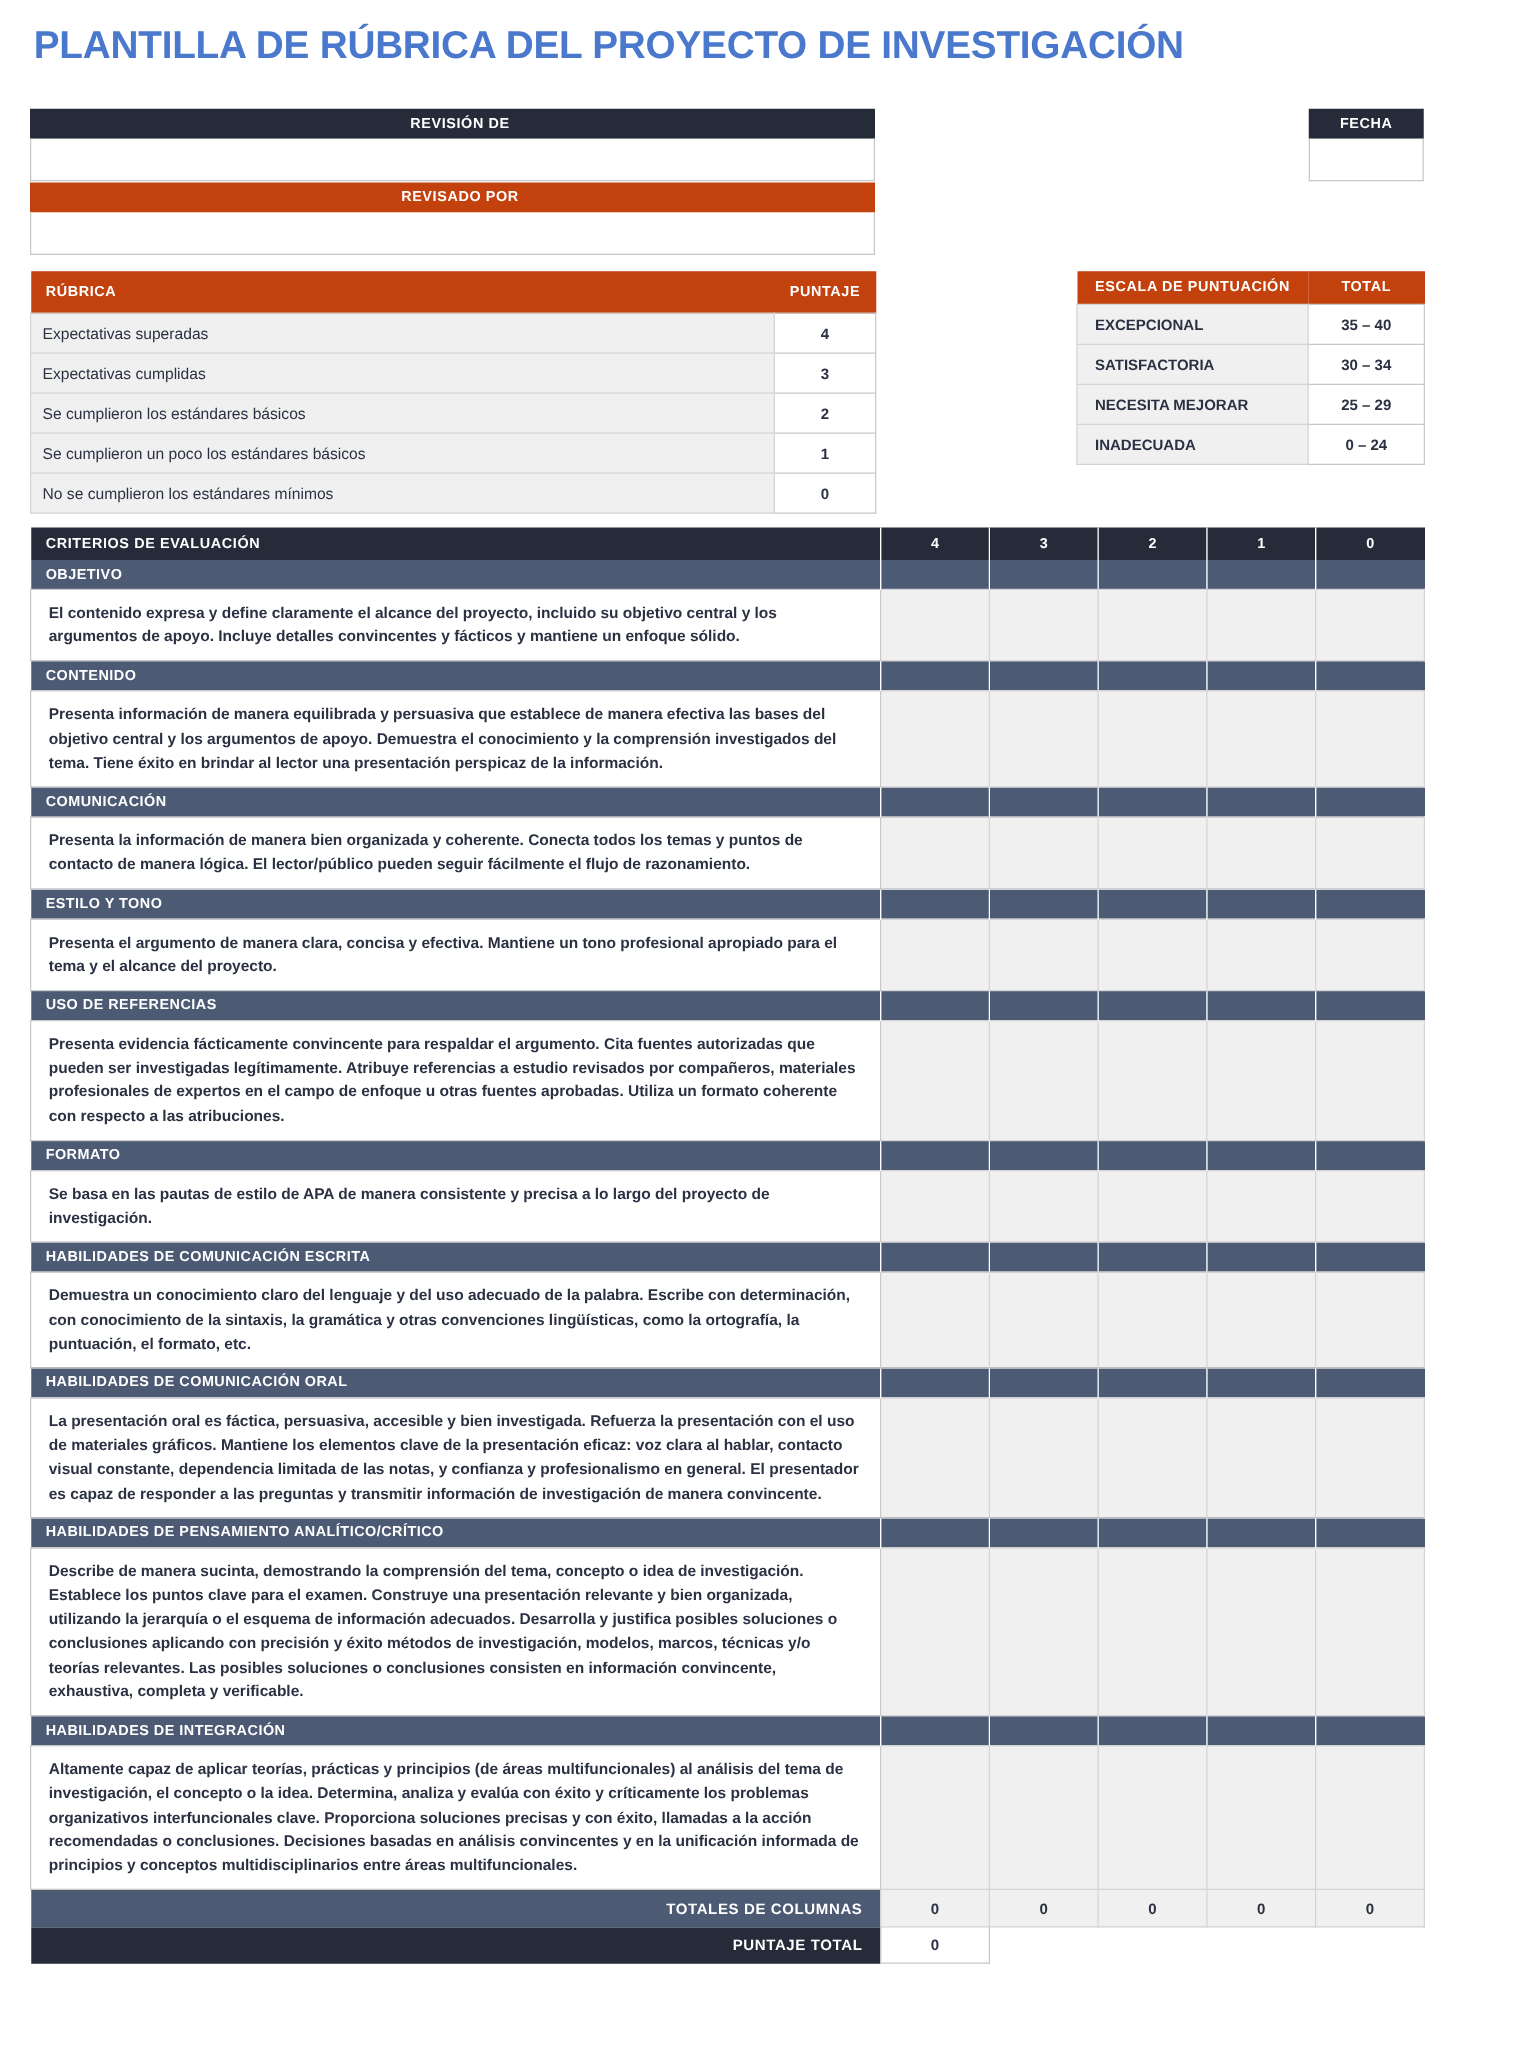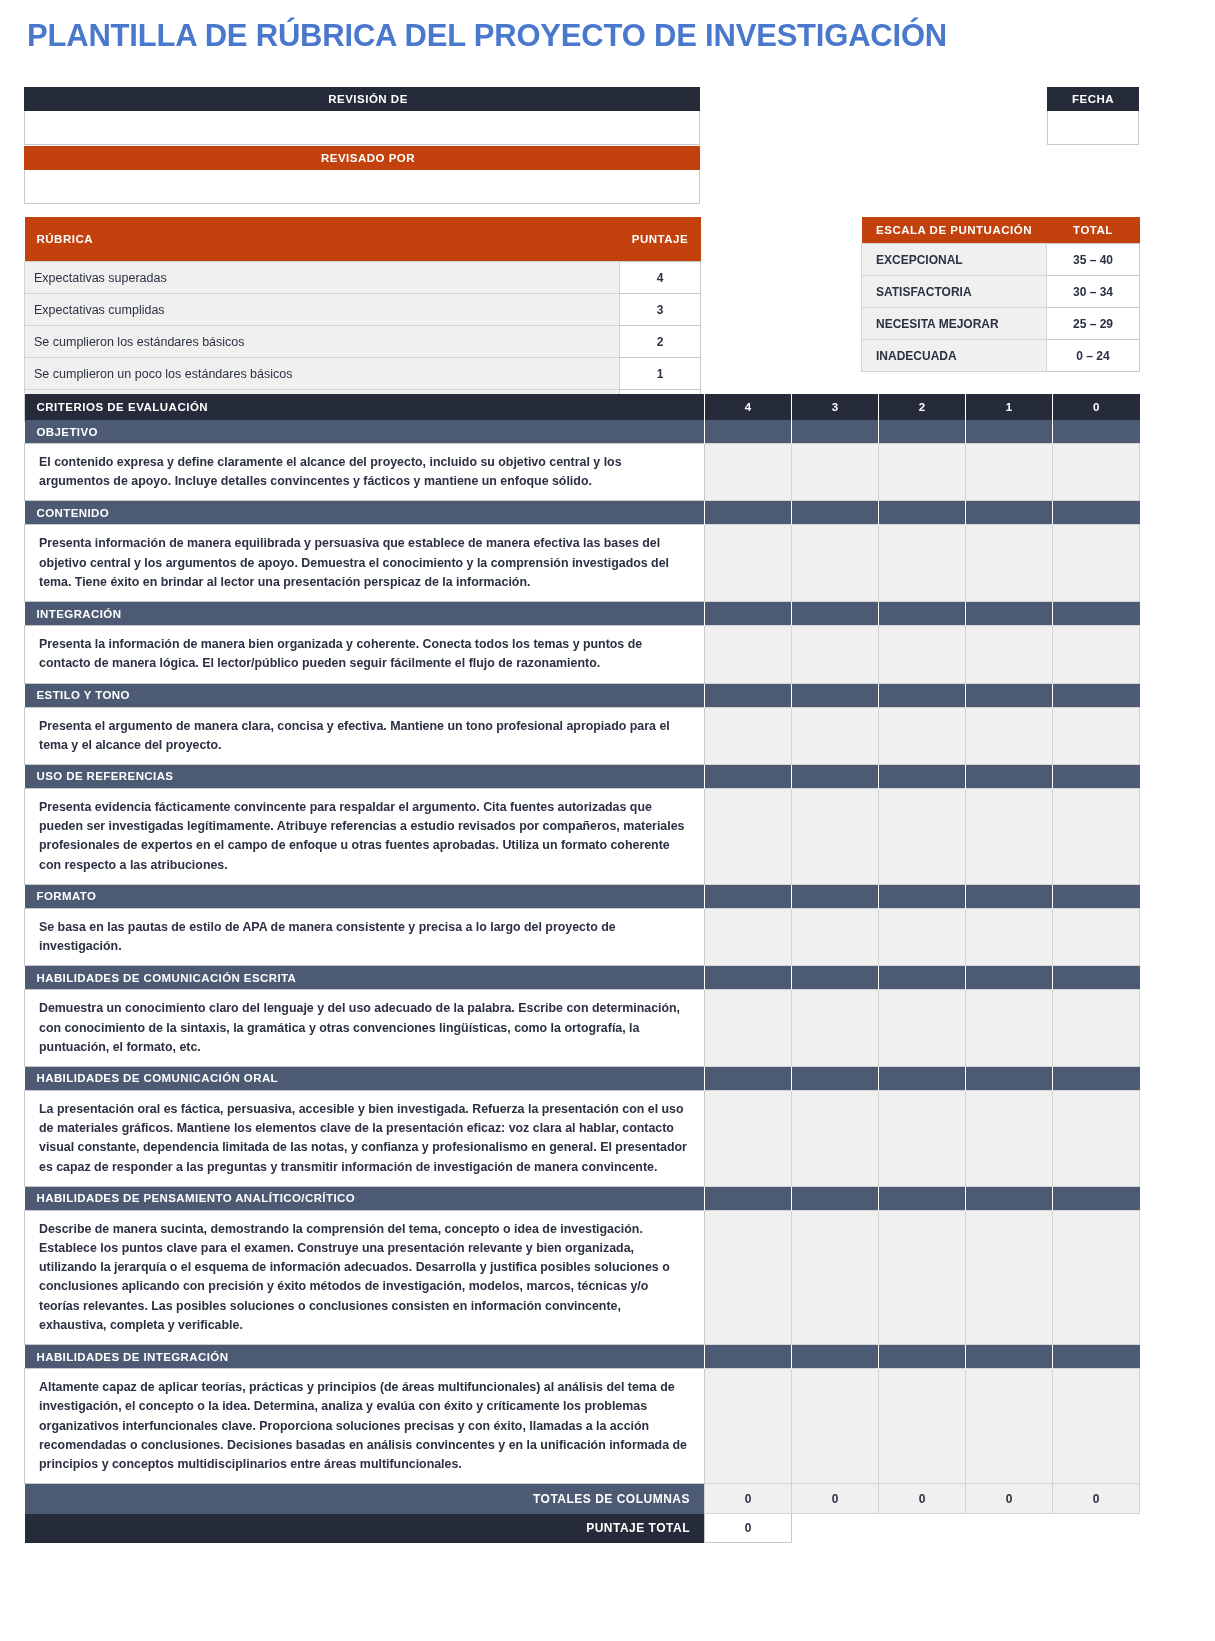--- a/index.html
+++ b/index.html
@@ -111,21 +111,21 @@
     top: 217px;
     width: 676px;
   }
   .rubrica th.r-label {
     text-align: left;
     padding-left: 12px;
     height: 26px;
   }
   .rubrica th.r-score {
     text-align: center;
-    height: 44px;
+    height: 33px;
     width: 81px;
   }
   .rubrica td.r-label {
     text-align: left;
     padding-left: 9px;
     height: 31px;
     font-size: 12.5px;
     background: #f0f0f0;
     border: 1px solid #d4d4d4;
     color: #2b3142;
@@ -172,21 +172,21 @@
     font-weight: bold;
     background: #ffffff;
     border: 1px solid #c8c8c8;
     width: 93px;
   }
 
   
   .criterios {
     position: absolute;
     left: 24px;
-    top: 394px;
+    top: 422px;
     width: 1115px;
   }
   .criterios col.c-desc  { width: 680px; }
   .criterios col.c-score { width: 87px; }
 
   .criterios th.c-title {
     background: #252b39;
     color: #fff;
     text-align: left;
     padding-left: 12px;
@@ -411,21 +411,21 @@
         </tr>
         <tr>
           <td class="desc">Presenta información de manera equilibrada y persuasiva que establece de manera efectiva las bases del objetivo central y los argumentos de apoyo. Demuestra el conocimiento y la comprensión investigados del tema. Tiene éxito en brindar al lector una presentación perspicaz de la información.</td>
           <td class="scorebox"></td>
           <td class="scorebox"></td>
           <td class="scorebox"></td>
           <td class="scorebox"></td>
           <td class="scorebox"></td>
         </tr>
         <tr>
-          <td class="sec-name">INTEGRACIÓN</td>
+          <td class="sec-name">COMUNICACIÓN</td>
           <td class="sec-box"></td>
           <td class="sec-box"></td>
           <td class="sec-box"></td>
           <td class="sec-box"></td>
           <td class="sec-box"></td>
         </tr>
         <tr>
           <td class="desc">Presenta la información de manera bien organizada y coherente. Conecta todos los temas y puntos de contacto de manera lógica. El lector/público pueden seguir fácilmente el flujo de razonamiento.</td>
           <td class="scorebox"></td>
           <td class="scorebox"></td>

